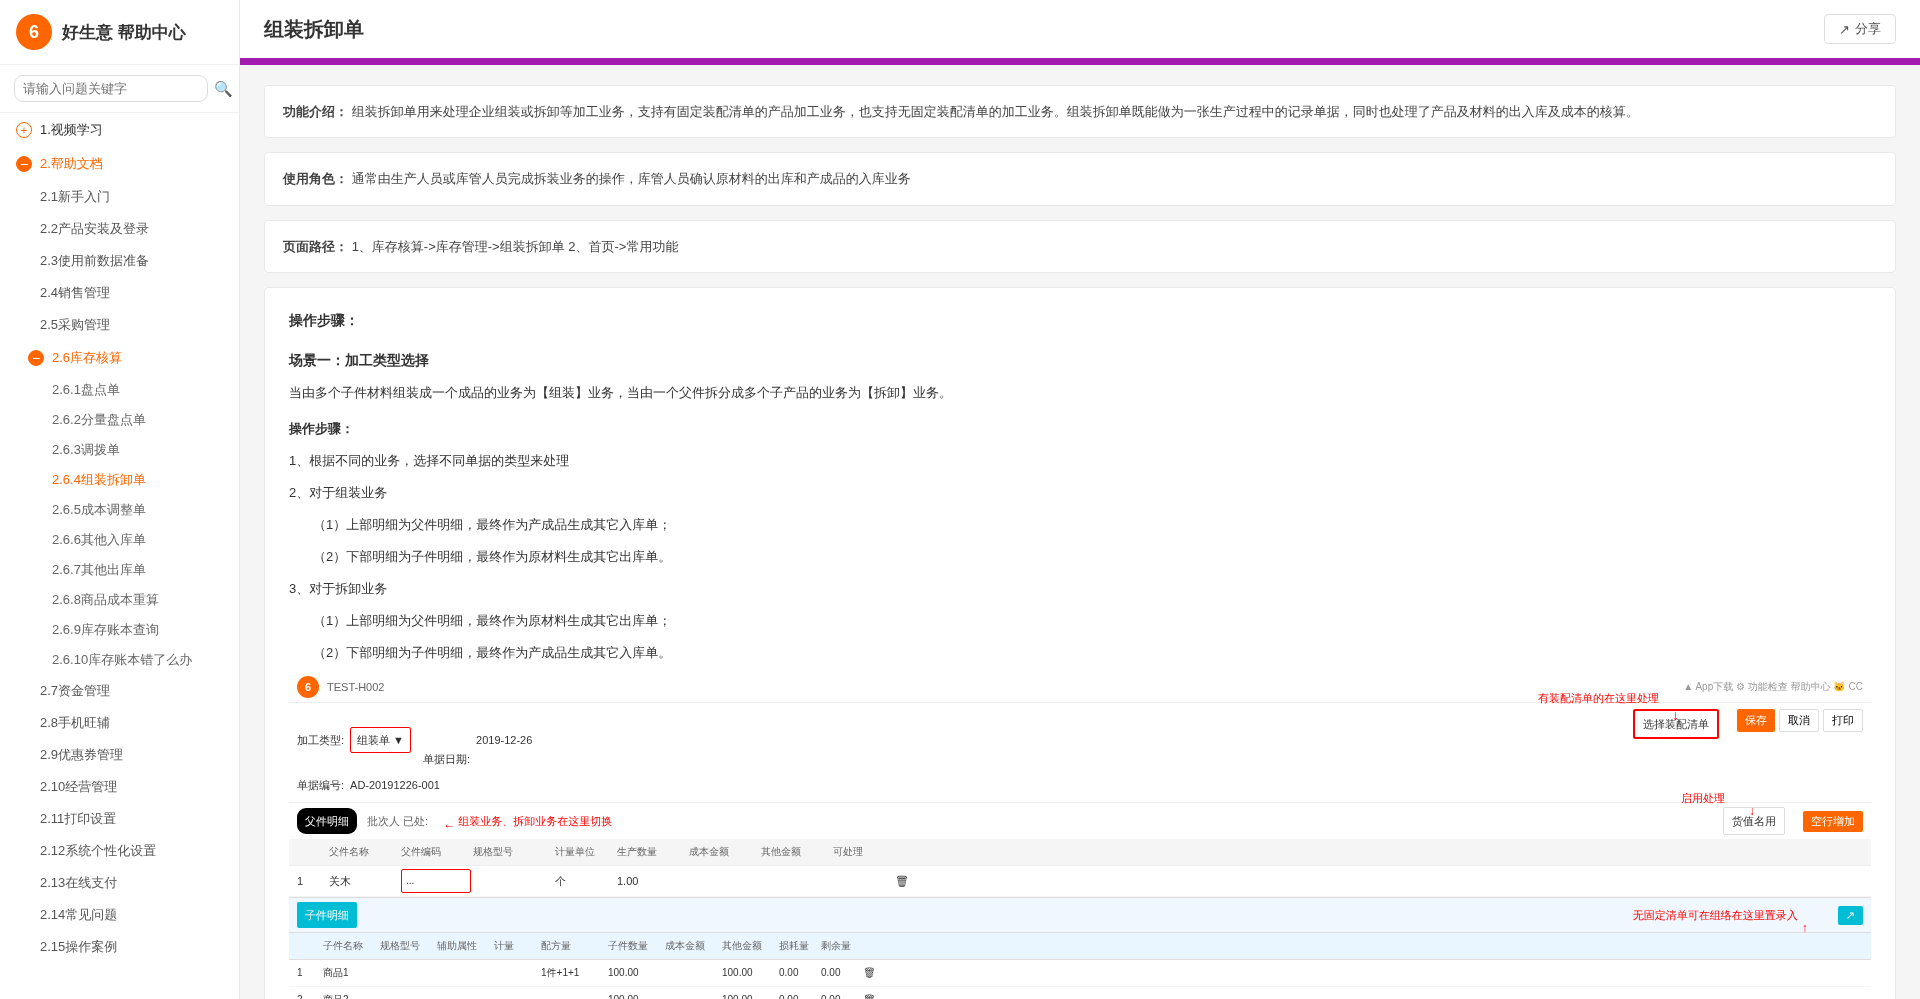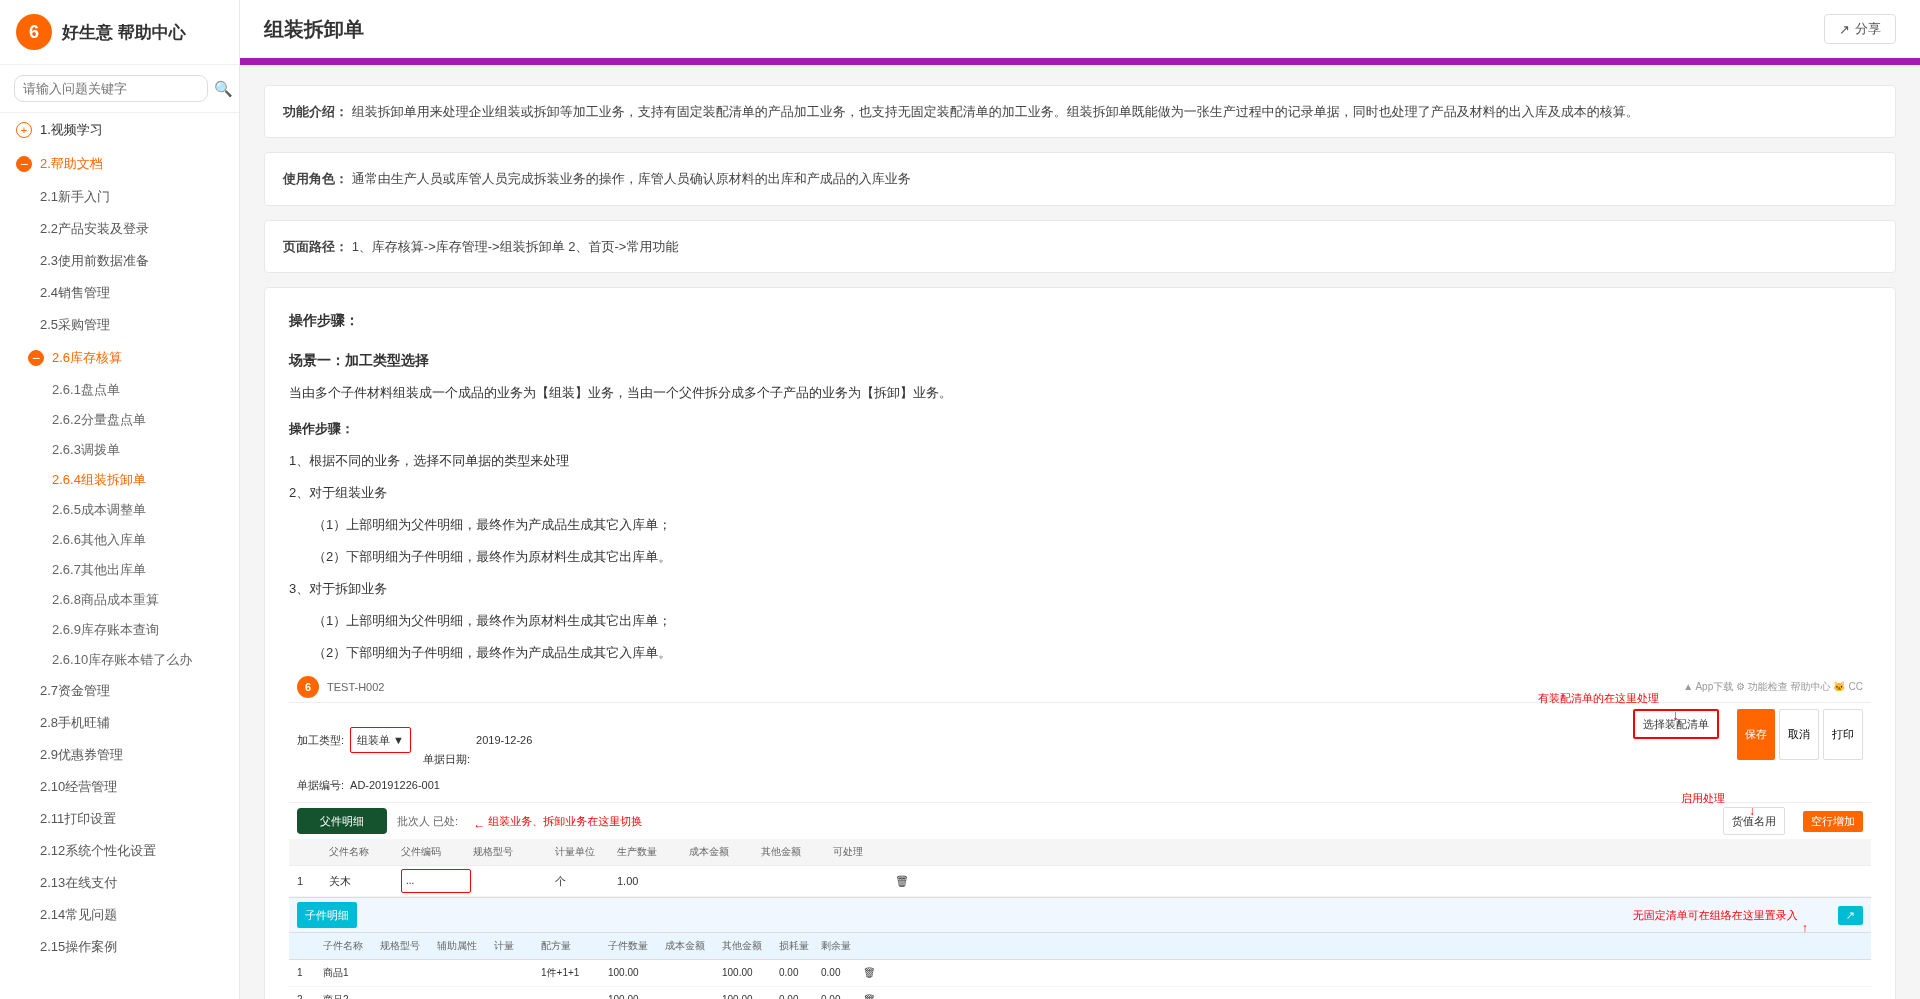--- a/index.html
+++ b/index.html
@@ -405,27 +405,27 @@
             </div>
             <div style="flex:1;"></div>
 
             <div style="position:relative;">
               <div style="border:2px solid red;padding:2px 8px;border-radius:2px;background:#fff;display:inline-block;font-size:11px;">选择装配清单</div>
               <div style="position:absolute;top:-22px;right:60px;color:red;font-size:11px;white-space:nowrap;">有装配清单的在这里处理</div>
               <div style="position:absolute;top:-8px;right:40px;color:red;font-size:14px;">↓</div>
             </div>
             <div style="display:flex;gap:4px;margin-left:8px;">
               <button style="background:#f60;color:#fff;border:none;border-radius:2px;padding:3px 8px;font-size:11px;cursor:pointer;">保存</button>
-              <button style="background:#fff;border:1px solid #ddd;border-radius:2px;padding:17px 8px;font-size:11px;cursor:pointer;">取消</button>
+              <button style="background:#fff;border:1px solid #ddd;border-radius:2px;padding:3px 8px;font-size:11px;cursor:pointer;">取消</button>
               <button style="background:#fff;border:1px solid #ddd;border-radius:2px;padding:3px 8px;font-size:11px;cursor:pointer;">打印</button>
             </div>
           </div>
 
           <div style="background:#fff;padding:4px 8px;display:flex;align-items:center;gap:10px;position:relative;">
-            <div style="background:#14532d;color:#fff;padding:2px 23px;border-radius:4px;font-size:11px;">父件明细</div>
+            <div style="background:#000000;color:#fff;padding:2px 8px;border-radius:9px;font-size:11px;">父件明细</div>
             <div style="display:flex;align-items:center;gap:4px;">
               <span style="font-size:11px;color:#666;">批次人 已处:</span>
             </div>
 
             <div style="position:relative;margin-left:20px;">
               <span style="color:red;font-size:11px;white-space:nowrap;">组装业务、拆卸业务在这里切换</span>
               <div style="position:absolute;left:-15px;top:2px;color:red;font-size:12px;">←</div>
             </div>
             <div style="flex:1;"></div>
 

